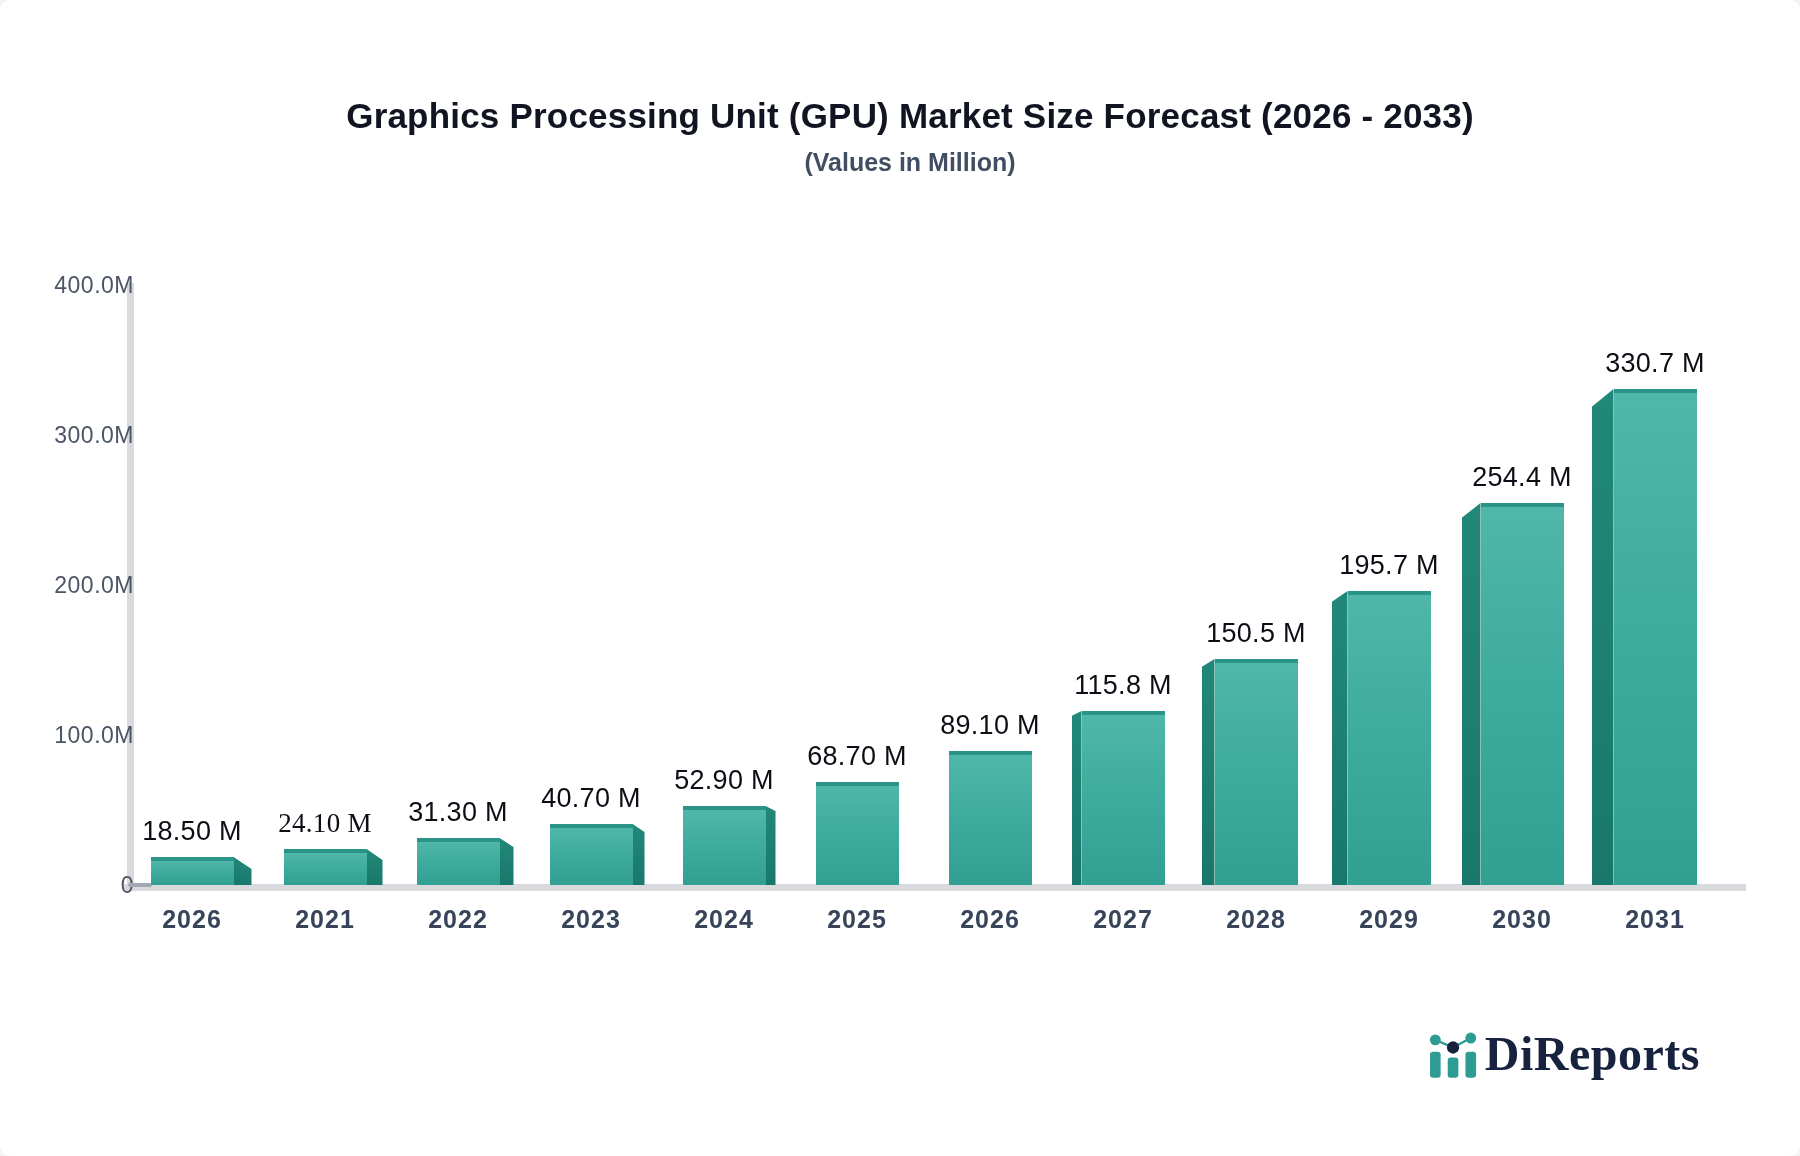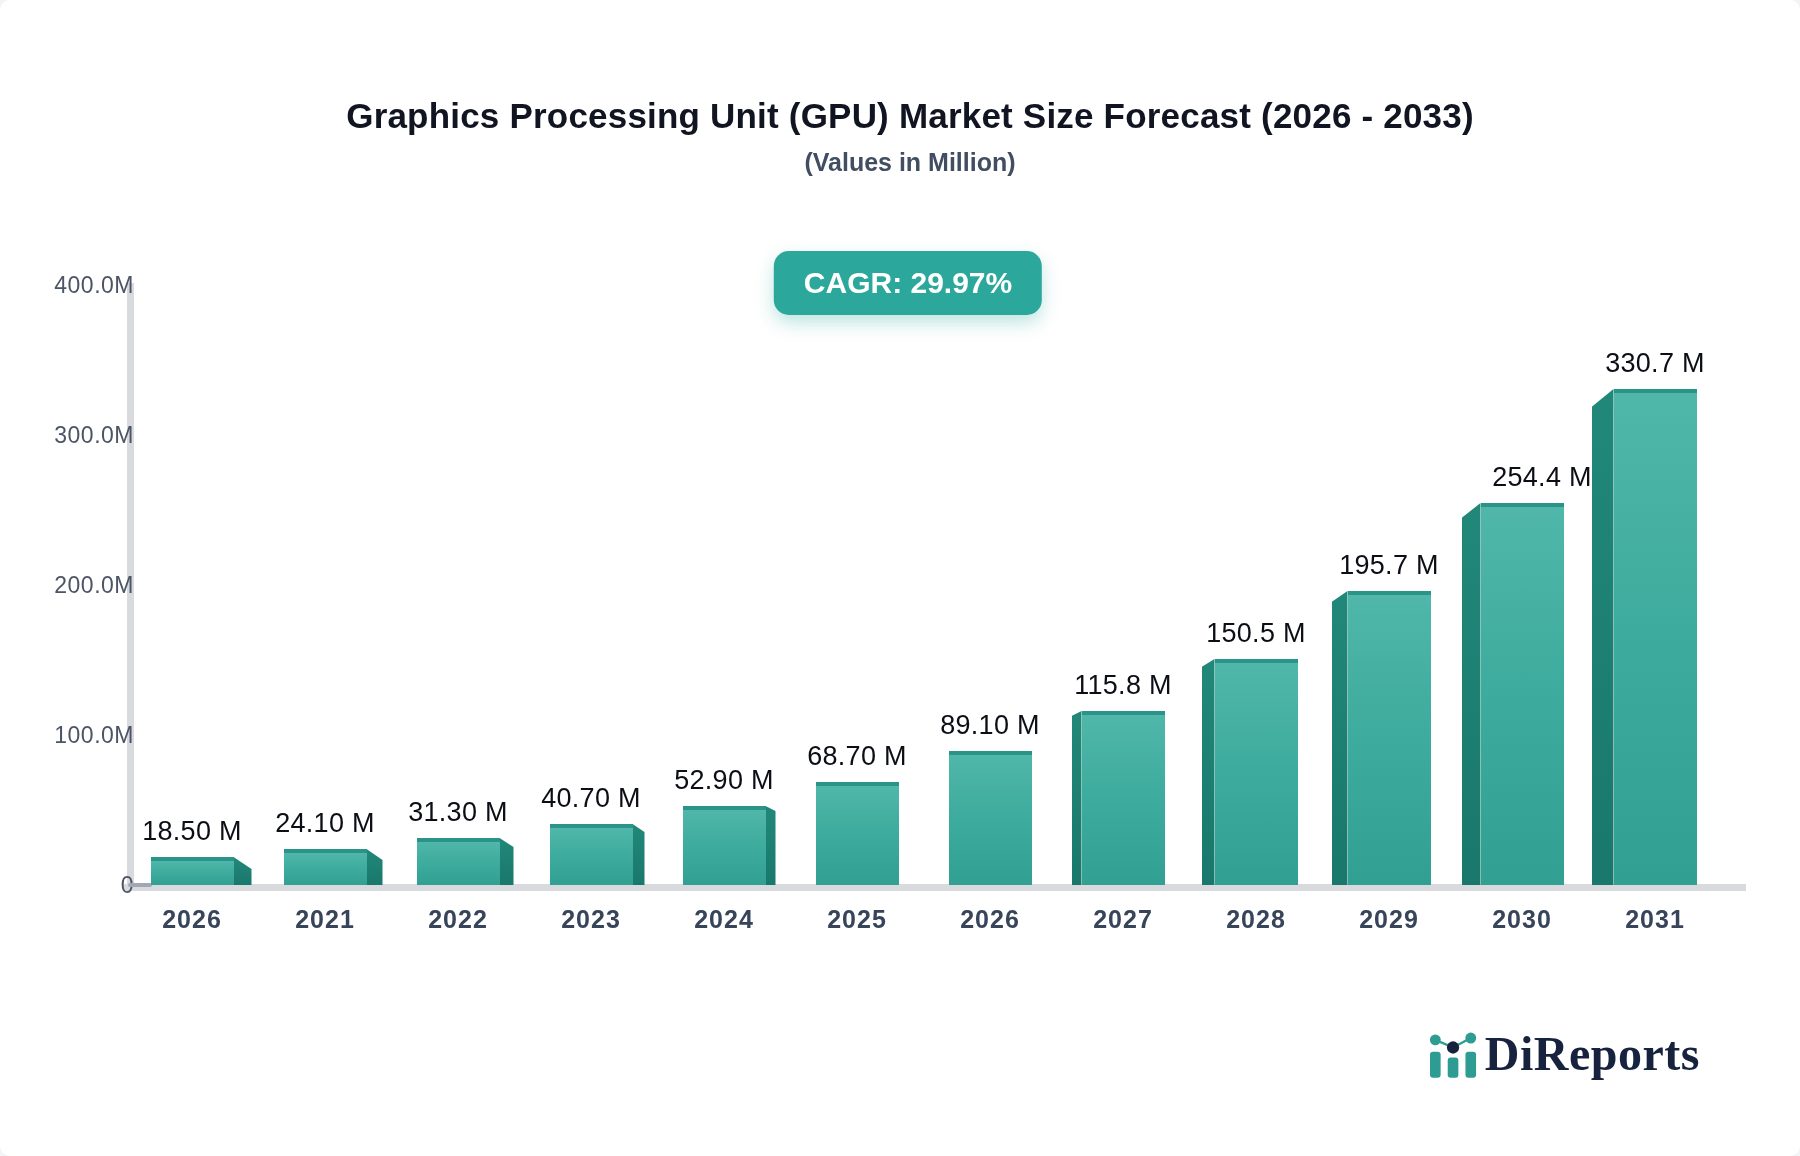--- a/index.html
+++ b/index.html
@@ -59,21 +59,20 @@
   }
 </style>
 </head>
 <body>
 
 <div class="canvas">
 
   <div class="title">Graphics Processing Unit (GPU) Market Size Forecast (2026 - 2033)</div>
   <div class="subtitle">(Values in Million)</div>
 
-  <div class="badge">CAGR: 29.97%</div>
 
   <div class="plot">
     <div class="axis-line y-axis-line"></div>
     <div class="axis-line x-axis-line"></div>
     <div id="yticks">
         <div class="ytick" style="top: 285px;">400.0M</div>
         <div class="ytick" style="top: 435px;">300.0M</div>
         <div class="ytick" style="top: 585px;">200.0M</div>
         <div class="ytick" style="top: 735px;">100.0M</div>
         <div class="ytick" style="top: 885px;">0</div>
@@ -82,21 +81,21 @@
     <div id="bars">
         <div class="bar" style="left: 150.5px; top: 857px; width: 101px; height: 28px;">
           <div class="bar-face" style="left: 0px; width: 83px; height: 28px;"></div>
           <div class="bar-side" style="width: 18px; height: 28px; left: 83px; clip-path: polygon(0px 0px, 100% 12px, 100% 100%, 0px 100%);"></div>
         </div>
         <div class="bar-value" style="left: 192px; top: 816px;">18.50 M</div>
         <div class="bar" style="left: 283.5px; top: 849px; width: 99px; height: 36px;">
           <div class="bar-face" style="left: 0px; width: 83px; height: 36px;"></div>
           <div class="bar-side" style="width: 16px; height: 36px; left: 83px; clip-path: polygon(0px 0px, 100% 11px, 100% 100%, 0px 100%);"></div>
         </div>
-        <div class="bar-value" style="left: 325px; top: 808px;">24.10 M</div>
+        <div class="bar-value" style="left: 325px; top: 808px; font-family: Liberation Serif, serif;">24.10 M</div>
         <div class="bar" style="left: 416.5px; top: 838px; width: 97px; height: 47px;">
           <div class="bar-face" style="left: 0px; width: 83px; height: 47px;"></div>
           <div class="bar-side" style="width: 14px; height: 47px; left: 83px; clip-path: polygon(0px 0px, 100% 9px, 100% 100%, 0px 100%);"></div>
         </div>
         <div class="bar-value" style="left: 458px; top: 797px;">31.30 M</div>
         <div class="bar" style="left: 549.5px; top: 824px; width: 95px; height: 61px;">
           <div class="bar-face" style="left: 0px; width: 83px; height: 61px;"></div>
           <div class="bar-side" style="width: 12px; height: 61px; left: 83px; clip-path: polygon(0px 0px, 100% 8px, 100% 100%, 0px 100%);"></div>
         </div>
         <div class="bar-value" style="left: 591px; top: 783px;">40.70 M</div>
@@ -125,21 +124,21 @@
         <div class="bar-value" style="left: 1256px; top: 618px;">150.5 M</div>
         <div class="bar" style="left: 1331.5px; top: 591px; width: 99px; height: 294px;">
           <div class="bar-face" style="left: 16px; width: 83px; height: 294px;"></div>
           <div class="bar-side" style="width: 16px; height: 294px; left: 0px; clip-path: polygon(0px 11px, 100% 0px, 100% 100%, 0px 100%);"></div>
         </div>
         <div class="bar-value" style="left: 1389px; top: 550px;">195.7 M</div>
         <div class="bar" style="left: 1461.5px; top: 503px; width: 102px; height: 382px;">
           <div class="bar-face" style="left: 19px; width: 83px; height: 382px;"></div>
           <div class="bar-side" style="width: 19px; height: 382px; left: 0px; clip-path: polygon(0px 15px, 100% 0px, 100% 100%, 0px 100%);"></div>
         </div>
-        <div class="bar-value" style="left: 1522px; top: 462px; margin-left: 20px;">254.4 M</div>
+        <div class="bar-value" style="left: 1522px; top: 462px;">254.4 M</div>
         <div class="bar" style="left: 1591.5px; top: 389px; width: 105px; height: 496px;">
           <div class="bar-face" style="left: 22px; width: 83px; height: 496px;"></div>
           <div class="bar-side" style="width: 22px; height: 496px; left: 0px; clip-path: polygon(0px 18px, 100% 0px, 100% 100%, 0px 100%);"></div>
         </div>
         <div class="bar-value" style="left: 1655px; top: 348px;">330.7 M</div>
       </div>
     <div id="xlabels">
         <div class="xlabel" style="left: 192px;">2026</div>
         <div class="xlabel" style="left: 325px;">2021</div>
         <div class="xlabel" style="left: 458px;">2022</div>

